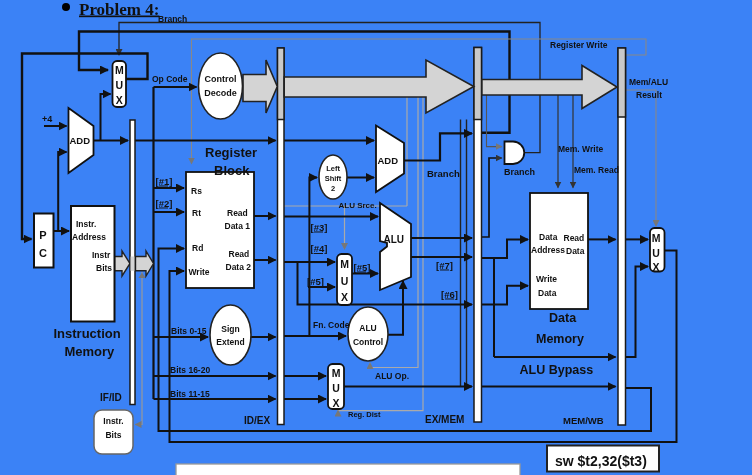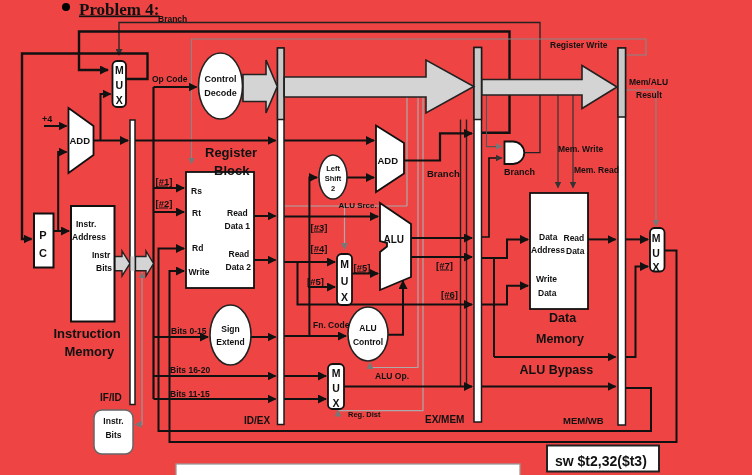--- a/index.html
+++ b/index.html
@@ -1,15 +1,15 @@
 <!DOCTYPE html>
 <html><head><meta charset="utf-8">
 <style>
 html,body{margin:0;padding:0;background:#fff;}
-#wrap{width:752px;height:475px;position:relative;background:#ef4444;overflow:hidden;}
+#wrap{width:752px;height:475px;position:relative;background:#3b82f6;overflow:hidden;}
 text{font-family:"Liberation Sans",sans-serif;font-weight:bold;fill:#111;}
 .ser{font-family:"Liberation Serif",serif;}
 </style></head>
 <body>
 <div id="wrap">
 <svg width="752" height="475" viewBox="0 0 752 475">
 <defs>
 <marker id="a" markerUnits="userSpaceOnUse" markerWidth="9" markerHeight="9" refX="8" refY="4.5" orient="auto">
           <path d="M0 0L9 4.5L0 9Z" fill="#111"></path>
         </marker>

